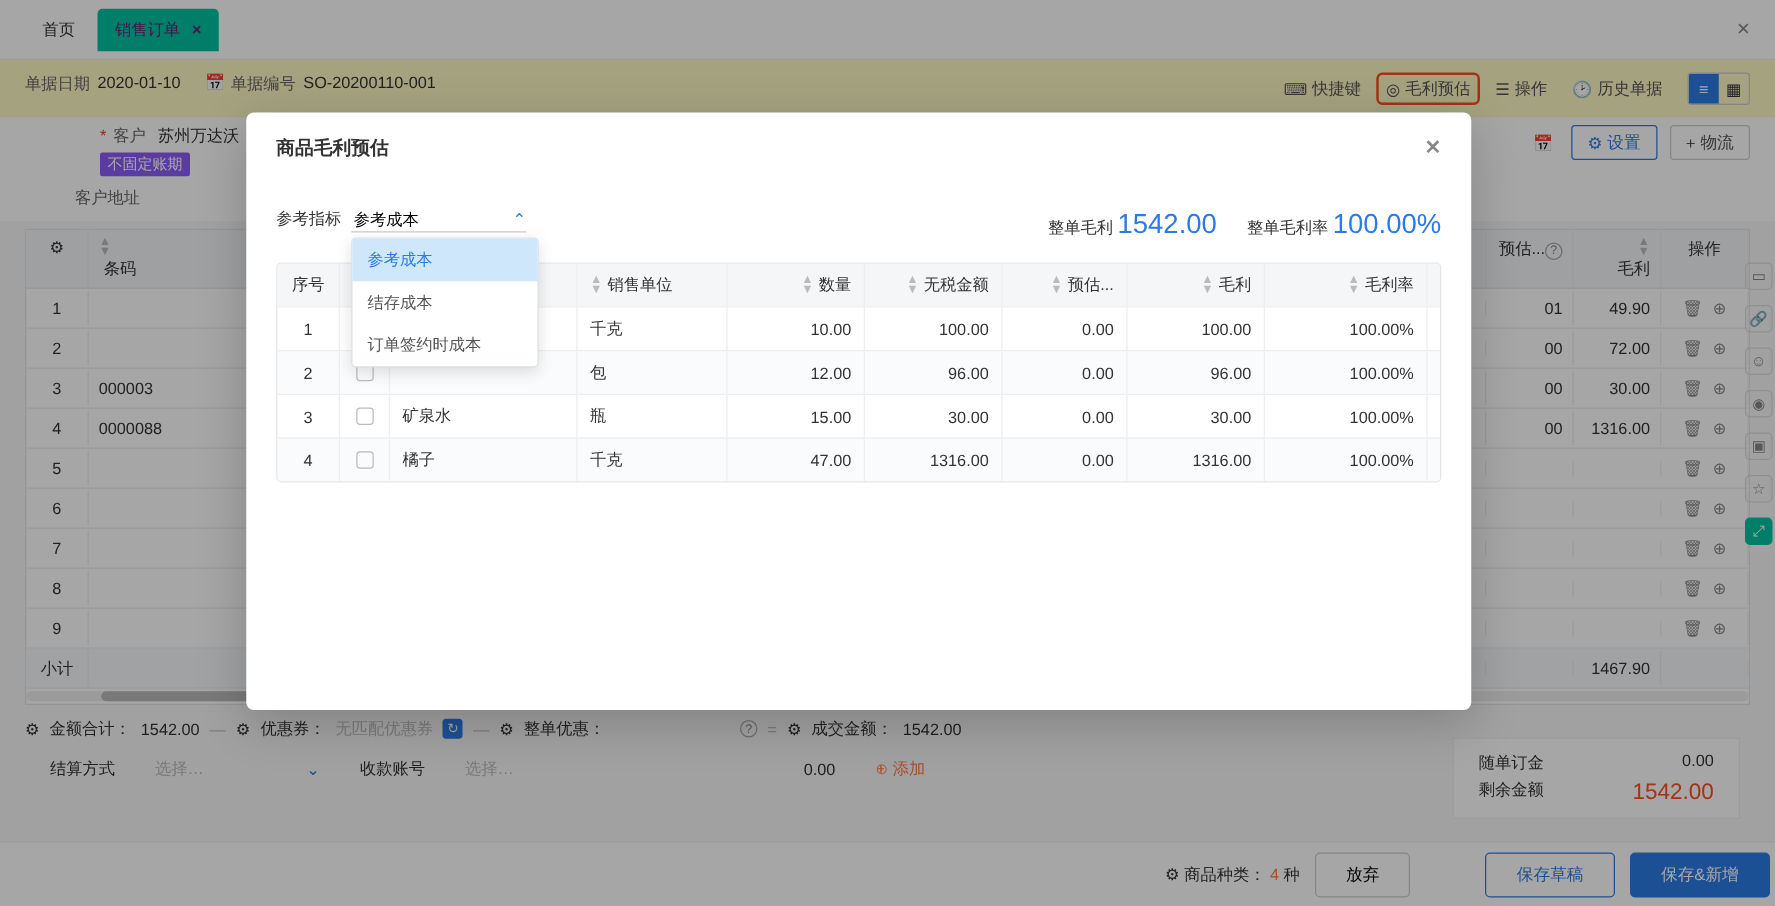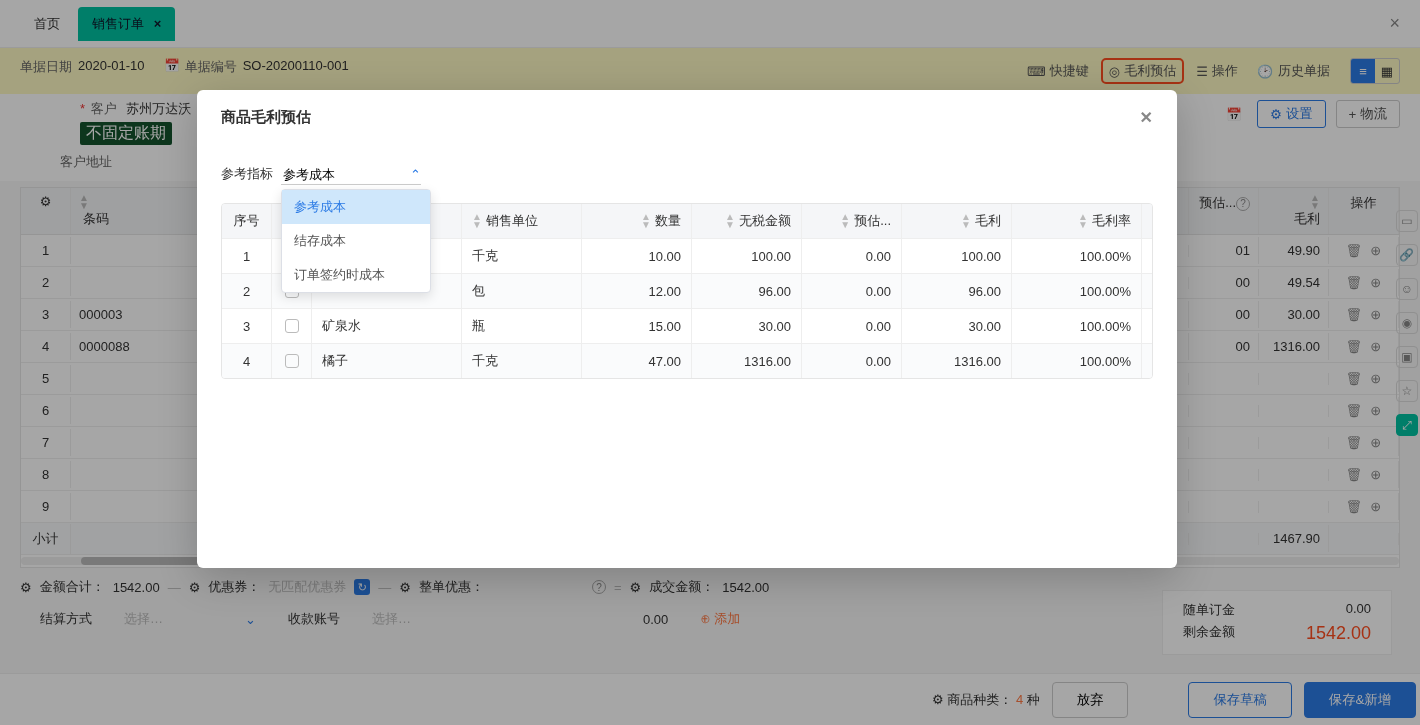--- a/index.html
+++ b/index.html
@@ -1,42 +1,42 @@
 <!DOCTYPE html>
 <html><head>
   <meta charset="utf-8">
   <style>
     * { margin:0; padding:0; box-sizing:border-box; }
     body { font-family: -apple-system, "Helvetica Neue", Arial, sans-serif; font-size:13px; color:#333; background:#f7f7f7; width:1420px; height:725px; overflow:hidden; position:relative; }
 
     
     .top-tabs { height:48px; background:#fff; display:flex; align-items:center; padding:0 20px; border-bottom:1px solid #eee; }
     .top-tabs .tab { padding:8px 14px; margin-right:4px; }
-    .top-tabs .tab.active { background:#00c2a2; color:#0f172a; border-radius:4px 4px 0 0; position:relative; }
+    .top-tabs .tab.active { background:#00c2a2; color:#701a75; border-radius:4px 4px 0 0; position:relative; }
     .top-tabs .close-in-tab { margin-left:6px; font-weight:bold; }
     .top-tabs .global-close { margin-left:auto; font-size:18px; color:#888; }
 
     
     .header-line { display:flex; padding:10px 20px; background:#fef9c3; font-size:13px; }
     .field-label { color:#666; margin-right:6px; }
     .field-val { margin-right:20px; }
     .date-icon,.gear-icon,.plus-icon { color:#2c7be5; margin-right:4px;}
     .toolbar-right { margin-left:auto; display:flex; align-items:center; gap:4px; }
     .tl-btn { display:flex; align-items:center; padding:4px 8px; color:#555; border-radius:3px; cursor:pointer; font-size:13px; }
     .tl-btn svg,.tl-btn span.ic { margin-right:4px; }
     .tl-highlight { border:2px solid #ff4d1f; border-radius:5px; padding:2px 6px; }
     .view-toggle { display:flex; border:1px solid #ccc; border-radius:3px; overflow:hidden; margin-left:8px;}
     .view-toggle .v { width:24px; height:24px; display:flex; align-items:center; justify-content:center; }
     .view-toggle .v.active { background:#2c7be5; color:#fff; }
 
     
     .customer-line { display:flex; align-items:flex-start; padding:6px 20px 4px 80px; background:#fff; }
     .req-star { color:#e33; margin-right:2px; }
     .cust-left { display:flex; flex-direction:column; gap:4px;}
-    .badge-red { display:inline-block; background:#14532d; color:#fff; font-size:16px; padding:1px 6px; border-radius:2px; width:fit-content;}
+    .badge-red { display:inline-block; background:#8b5cf6; color:#fff; font-size:12px; padding:1px 6px; border-radius:2px; width:fit-content;}
     .customer-buttons { margin-left:auto; display:flex; gap:10px; align-items:center;}
     .settings-btn { border:1px solid #2c7be5; color:#2c7be5; background:#fff; padding:4px 12px; border-radius:3px; display:flex; align-items:center; gap:4px;}
     .logistics-btn { border:1px solid #ccc; color:#555; background:#fff; padding:4px 12px; border-radius:3px; display:flex; align-items:center; gap:4px;}
 
     .addr-line { padding:4px 20px 10px 60px; background:#fff; color:#666; }
 
     
     .bg-table { width:calc(100% - 40px); margin:6px 20px 0 20px; border:1px solid #e5e5e5; background:#fff; }
     .bg-head { display:flex; background:#f5f6f8; border-bottom:1px solid #e5e5e5; font-weight:500; color:#333; }
     .bg-row { display:flex; border-bottom:1px solid #eee; height:32px; align-items:center; }
@@ -201,21 +201,21 @@
         <div class="bg-cell c-idx">1</div>
         <div class="bg-cell c-barcode"></div>
         <div class="bg-cell c-forecast">01</div>
         <div class="bg-cell c-profit">49.90</div>
         <div class="bg-cell c-act"><span class="ic">🗑</span><span class="ic">⊕</span></div>
       </div>
       <div class="bg-row">
         <div class="bg-cell c-idx">2</div>
         <div class="bg-cell c-barcode"></div>
         <div class="bg-cell c-forecast">00</div>
-        <div class="bg-cell c-profit">49.54</div>
+        <div class="bg-cell c-profit">72.00</div>
         <div class="bg-cell c-act"><span class="ic">🗑</span><span class="ic">⊕</span></div>
       </div>
       <div class="bg-row">
         <div class="bg-cell c-idx">3</div>
         <div class="bg-cell c-barcode">000003</div>
         <div class="bg-cell c-forecast">00</div>
         <div class="bg-cell c-profit">30.00</div>
         <div class="bg-cell c-act"><span class="ic">🗑</span><span class="ic">⊕</span></div>
       </div>
       <div class="bg-row">
@@ -346,20 +346,24 @@
       <span>参考指标</span>
       <div class="metric-sel">
         <input class="metric-input" value="参考成本" style="">
         <span class="metric-chev">⌃</span>
         <div class="dropdown">
           <div class="dd-item active">参考成本</div>
           <div class="dd-item">结存成本</div>
           <div class="dd-item">订单签约时成本</div>
         </div>
       </div>
+      <div class="metric-totals">
+        <span><span>整单毛利</span> <span class="big">1542.00</span></span>
+        <span><span>整单毛利率</span> <span class="big">100.00%</span></span>
+      </div>
     </div>
 
     <div class="m-table">
       <div class="m-head">
         <div class="mc mc-idx">序号</div>
         <div class="mc mc-chk"></div>
         <div class="mc mc-name"></div>
         <div class="mc mc-unit">
             <span class="sort-ic"></span>
             <span>销售单位</span>

